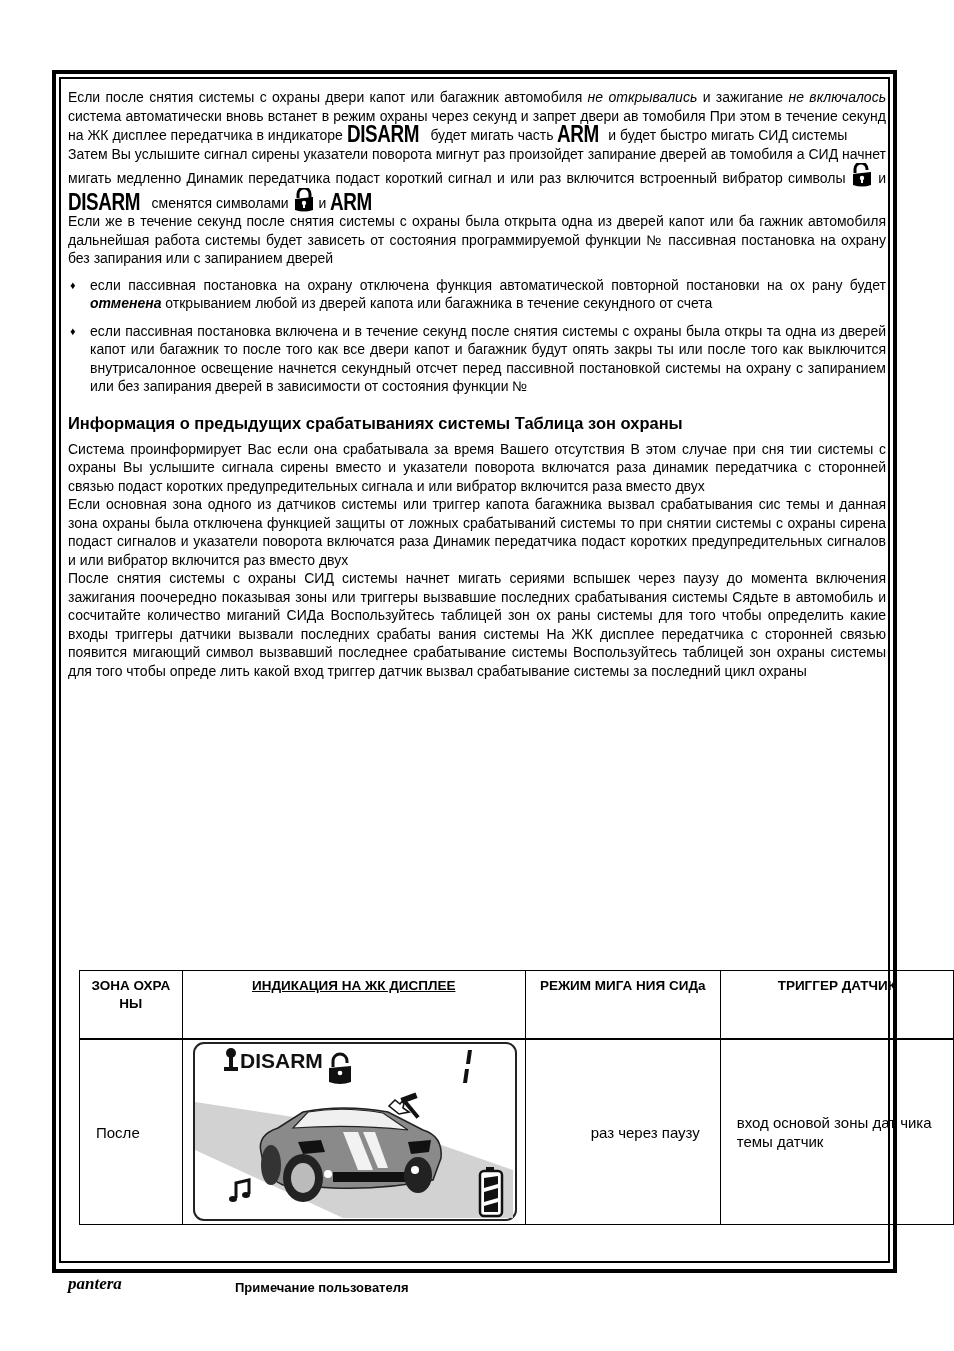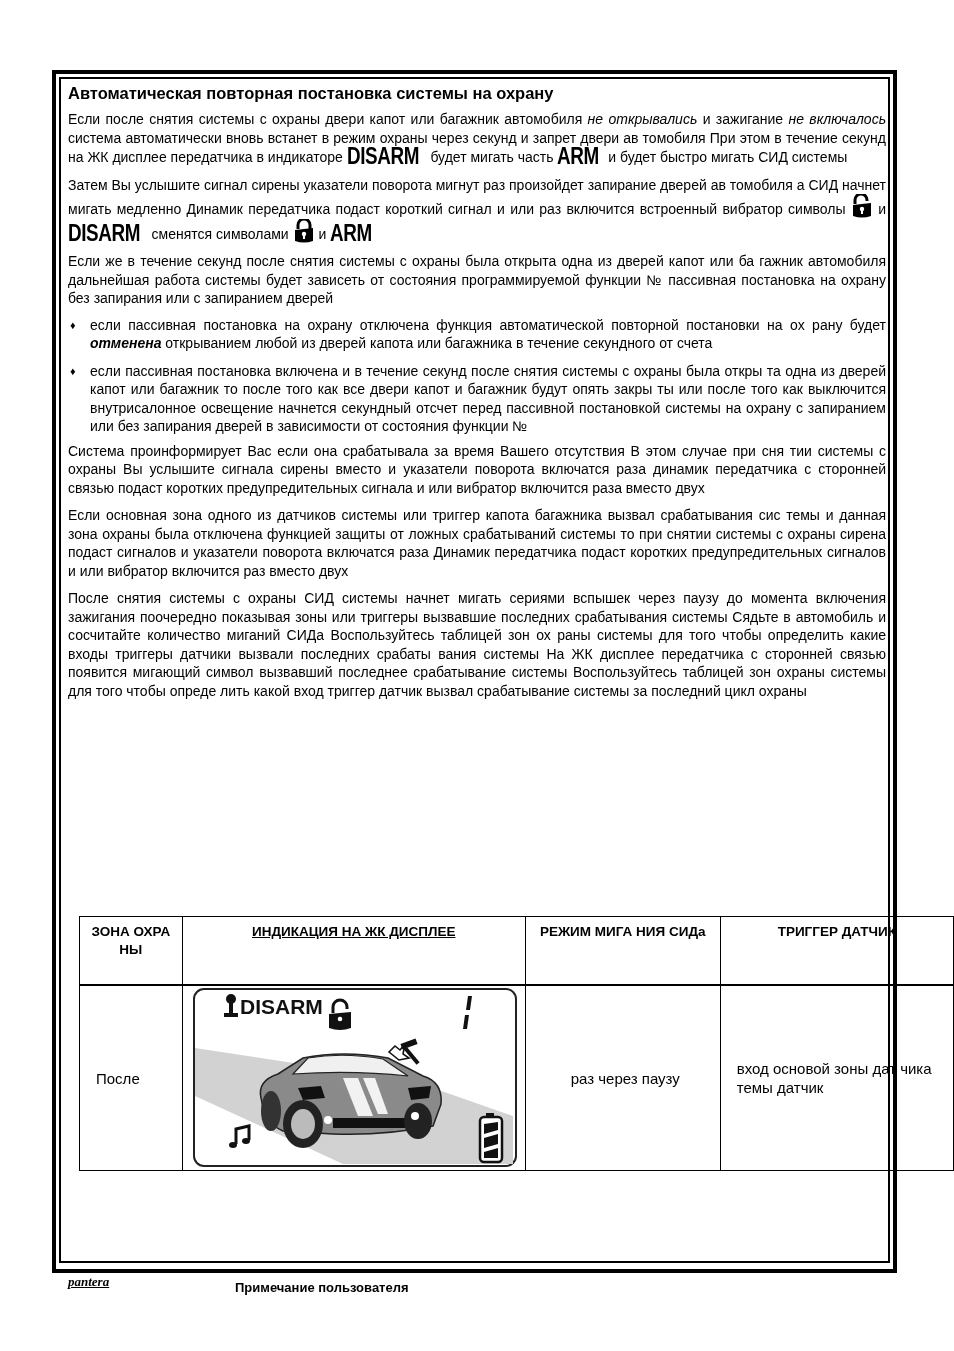--- a/index.html
+++ b/index.html
@@ -6,53 +6,52 @@
   body { width: 954px; height: 1351px; position: relative; overflow: hidden;
          font-family: "Liberation Sans", sans-serif; color: #000; }
   .frame-outer { position: absolute; left: 52px; top: 70px; width: 837px; height: 1195px;
                  border: 4px solid #000; }
   .frame-inner { position: absolute; left: 59px; top: 77px; width: 827px; height: 1182px;
                  border: 2px solid #000; }
   .content { position: absolute; left: 68px; top: 82px; width: 818px; }
   h2 { font-size: 16.5px; font-weight: bold; margin: 0; line-height: 22px; }
   p { margin: 0; font-size: 14px; line-height: 18.5px; text-align: justify; }
   .gap6 { margin-top: 6px; }
-  .gap9 { margin-top: 9px; }
+  .gap9 { }
   .gap14 { margin-top: 16px; }
   .big { font-family: "Liberation Sans", sans-serif; font-weight: bold; font-size: 23px;
          letter-spacing: -0.5px; line-height: 18px; vertical-align: -2px; transform: scaleX(0.82);
          display: inline-block; transform-origin: left center; margin-right: -8px; }
   .big.arm { margin-right: -4px; }
   .lock { display: inline-block; width: 22px; height: 24px; vertical-align: -4px; }
   .lock svg { width: 22px; height: 24px; }
   ul.bullets { list-style: none; margin: 8px 0 0 0; padding: 0; }
   ul.bullets li { position: relative; padding-left: 22px; font-size: 14px; line-height: 18.5px;
                   text-align: justify; }
   ul.bullets li + li { margin-top: 9px; }
   .bullet-mark { position: absolute; left: 2px; top: 0; font-size: 11px; }
-  table.zones { position: absolute; left: 79px; top: 916px; border-collapse: collapse; }
+  table.zones { position: absolute; left: 79px; top: 970px; border-collapse: collapse; }
   table.zones td, table.zones th { border: 1px solid #000; vertical-align: top; padding: 0; }
   table.zones th { font-size: 13.5px; font-weight: bold; text-align: center; line-height: 18px;
                    padding-top: 6px; height: 61px; }
   table.zones tr.body td { height: 184px; vertical-align: middle; font-size: 15px; line-height: 19px; }
   table.zones tr.head { border-bottom: 2px solid #000; }
-  .col1 { width: 88px; } .col2 { width: 342px; text-decoration: underline; } .col3 { width: 155px; } .col4 { width: 225px; }
+  .col1 { width: 88px; } .col2 { width: 342px; text-decoration: underline; } .col3 { width: 155px; text-align: center; } .col4 { width: 225px; }
   .lcd-wrap { position: relative; width: 342px; height: 184px; }
   .footer-logo { position: absolute; left: 68px; top: 1274px; font-family: "Liberation Serif", serif;
-                 font-weight: bold; font-style: italic; font-size: 13px; text-decoration: underline; }
+                 font-weight: bold; font-style: italic; font-size: 17px; }
   .footer-title { position: absolute; left: 235px; top: 1280px; font-size: 13px; font-weight: bold; }
 </style>
 </head>
 <body>
 
 <div class="frame-outer"></div>
 <div class="frame-inner"></div>
 
 <div class="content">
-  <h2>Автоматическая повторная постановка системы на охрану</h2>
 
   <p class="gap6">
     <span>Если после снятия системы с охраны двери  капот или багажник автомобиля </span><i>не открывались</i><span> и зажигание </span><i>не включалось</i><span>  система автоматически вновь встанет в режим охраны через      секунд и запрет двери ав томобиля  При этом в течение      секунд на ЖК дисплее передатчика в индикаторе </span><span class="big">DISARM</span><span> будет мигать часть </span><span class="big arm">ARM</span><span> и будет быстро мигать СИД системы</span>
   </p>
 
   <p class="gap9">
     <span>Затем Вы услышите    сигнал сирены   указатели поворота мигнут    раз  произойдет запирание дверей ав томобиля  а СИД начнет мигать медленно  Динамик передатчика подаст    короткий сигнал и или    раз включится встроенный вибратор  символы </span><span class="lock"><svg viewBox="0 0 22 24">
           <path d="M4 10 V6 a6 6 0 0 1 12 0 V7" fill="none" stroke="#000" stroke-width="3"></path>
           <path d="M2 11 L20 9 L20 22 Q11 25 2 22 Z" fill="#000"></path>
           <circle cx="11" cy="15" r="2.2" fill="#fff"></circle>
@@ -71,20 +70,21 @@
     <li>
       <span class="bullet-mark">♦</span>
       <span>если пассивная постановка на охрану отключена  функция автоматической повторной постановки на ох рану будет </span><b><i>отменена</i></b><span> открыванием любой из дверей  капота или багажника в течение      секундного от счета</span>
     </li>
     <li>
       <span class="bullet-mark">♦</span>
       <span>если пассивная постановка включена и в течение      секунд после снятия системы с охраны была откры та одна из дверей  капот или багажник  то после того  как все двери  капот и багажник будут опять закры ты  или после того  как выключится внутрисалонное освещение  начнется      секундный отсчет перед пассивной постановкой системы на охрану  с запиранием или без запирания дверей    в зависимости от состояния функции №</span>
     </li>
   </ul>
 
+  <h2 class="gap14">Информация о предыдущих срабатываниях системы  Таблица зон охраны</h2>
 
   <p class="gap6">Система проинформирует Вас  если она срабатывала за время Вашего отсутствия  В этом случае при сня тии системы с охраны Вы услышите    сигнала сирены  вместо     и указатели поворота включатся    раза динамик передатчика с    сторонней связью подаст    коротких предупредительных сигнала и или вибратор включится    раза вместо двух</p>
   <p class="gap9">Если основная зона одного из датчиков системы или триггер капота багажника вызвал    срабатывания сис темы и данная зона охраны была отключена функцией защиты от ложных срабатываний системы                то при снятии системы с охраны сирена подаст    сигналов и указатели поворота включатся    раза  Динамик передатчика подаст    коротких предупредительных сигналов и или вибратор включится    раз вместо двух</p>
   <p class="gap9">После снятия системы с охраны СИД системы начнет мигать сериями вспышек через паузу до момента включения зажигания  поочередно показывая зоны или триггеры  вызвавшие    последних срабатывания системы  Сядьте в автомобиль и сосчитайте количество миганий СИДа  Воспользуйтесь таблицей зон ох раны системы для того  чтобы определить  какие входы  триггеры датчики  вызвали    последних срабаты вания системы  На ЖК дисплее передатчика с    сторонней связью появится мигающий символ  вызвавший последнее срабатывание системы  Воспользуйтесь таблицей зон охраны системы для того  чтобы опреде лить  какой вход  триггер датчик  вызвал срабатывание системы за последний цикл охраны</p>
 </div>
 
 <table class="zones">
   <tbody>
       <tr class="head">
     <th class="col1">ЗОНА ОХРА НЫ</th>

